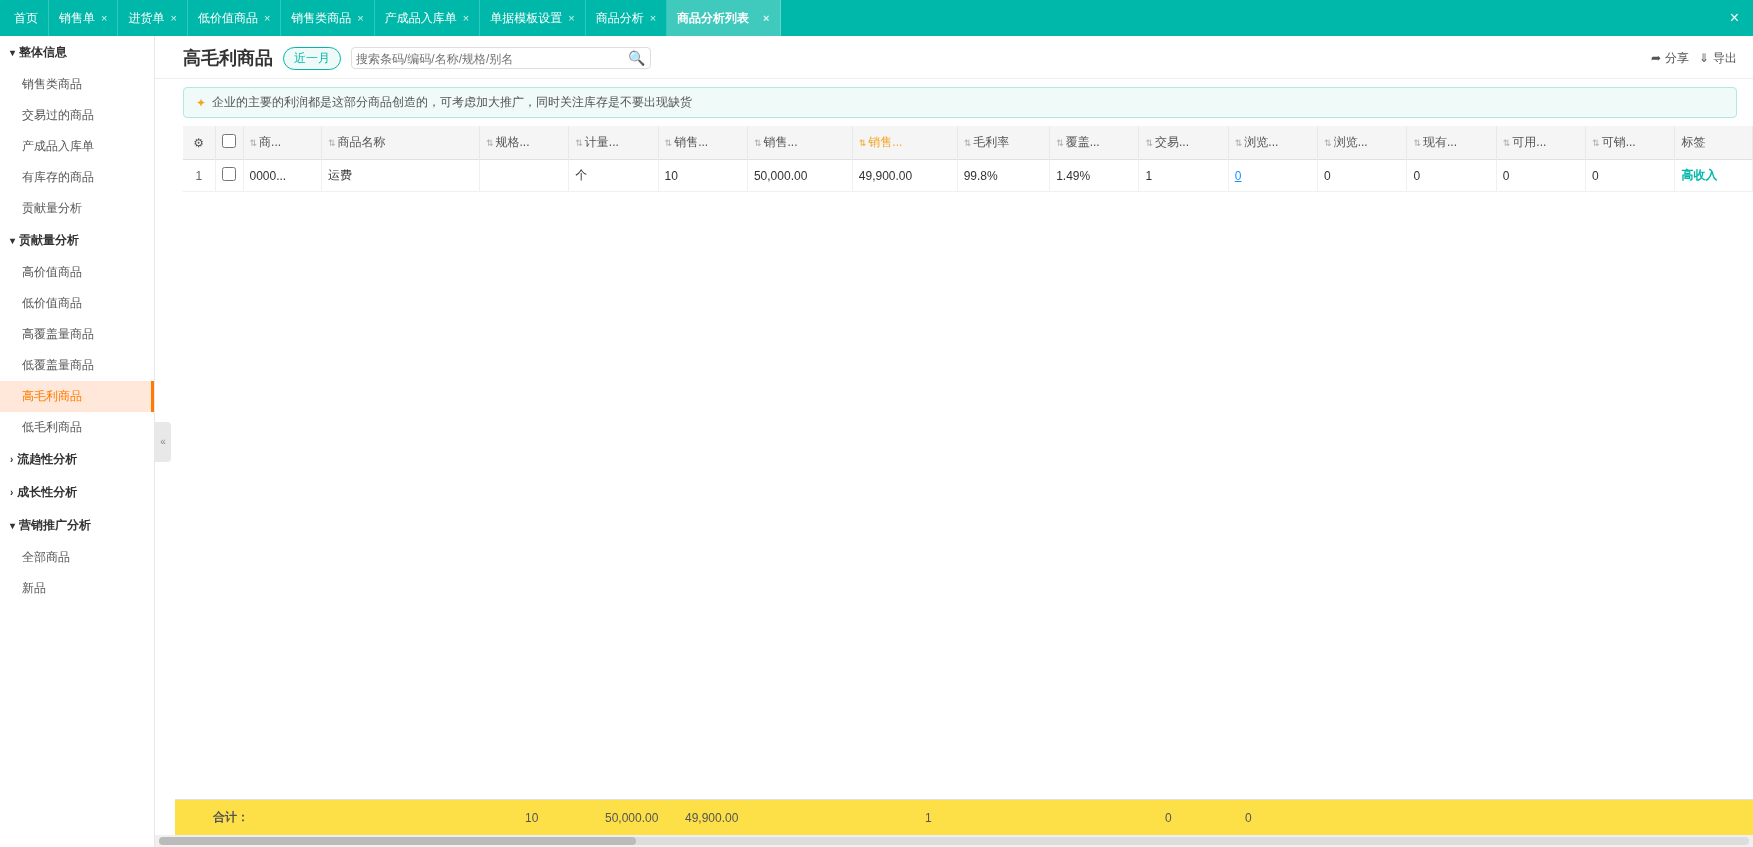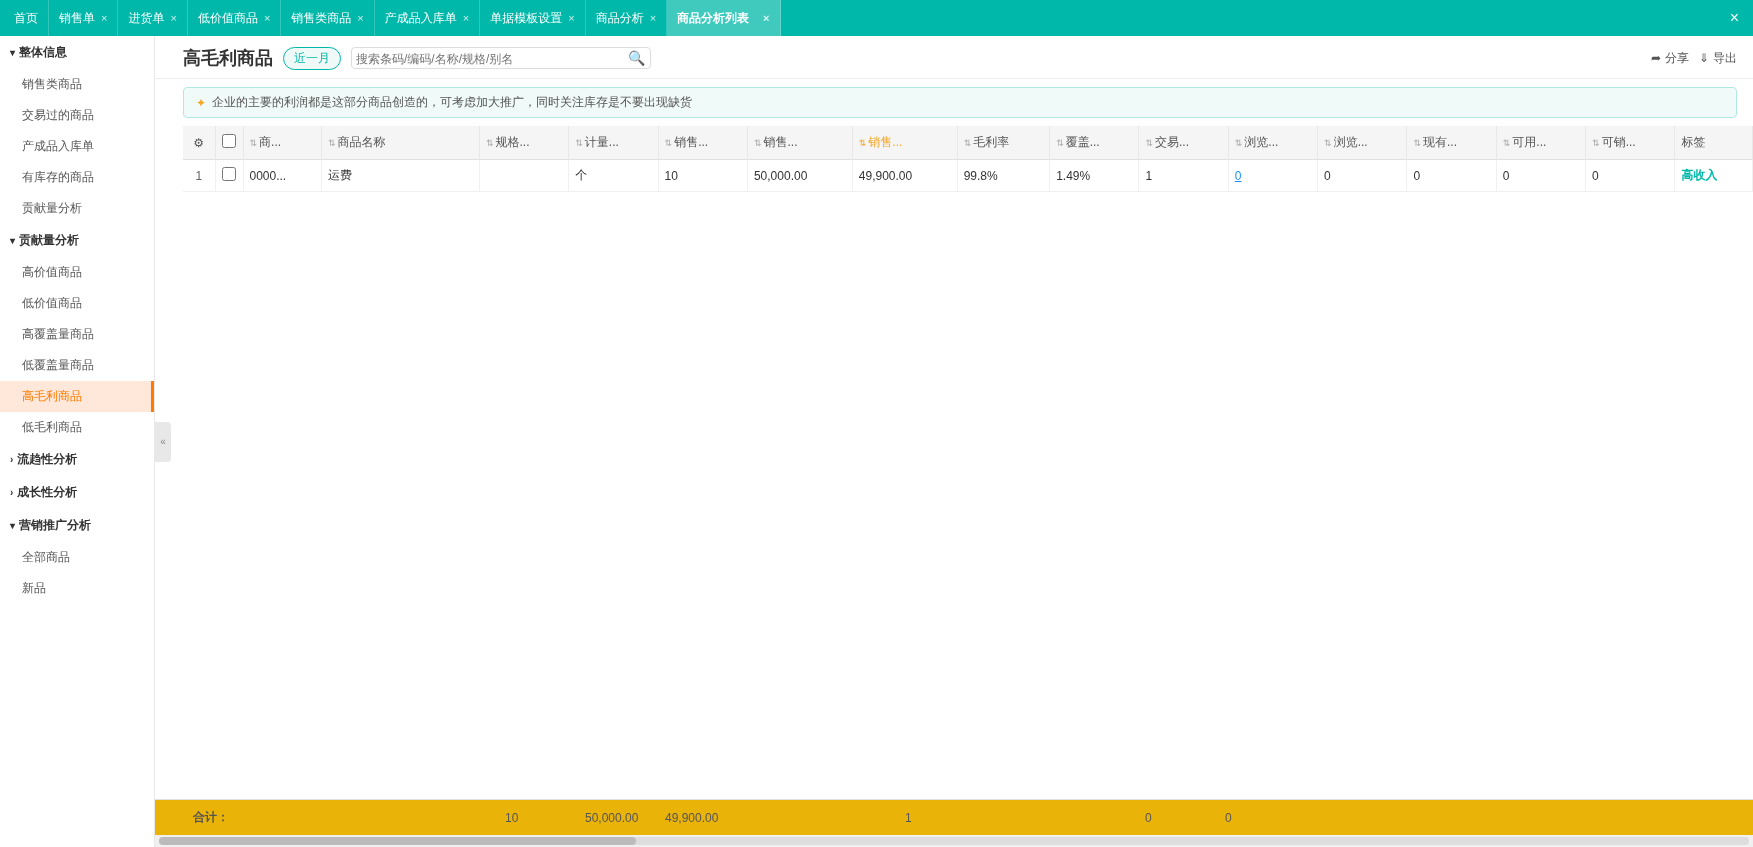--- a/index.html
+++ b/index.html
@@ -212,24 +212,25 @@
     .tag-high { color: #00b8a9; font-weight: bold; margin-left: 31px; }
     .row-num { color: #666; text-align: center; width: 30px; }
     .link-cell { color: #1890ff; text-decoration: underline; cursor: pointer; }
 
     
     .footer-total {
       display: flex;
       align-items: center;
       padding: 8px 0 8px 28px;
       border-top: 1px solid #e0e0e0;
-      background: #eab308;
+      background: #fde047;
       font-size: 12px;
       color: #555;
       min-height: 36px;
+      margin-left: 20px;
     }
     .footer-total .total-label { padding: 0 20px 0 10px; font-weight: bold; }
     .footer-cells {
       display: flex;
       flex: 1;
     }
     .footer-cell {
       padding: 0 6px;
       min-width: 80px;
       text-align: left;

